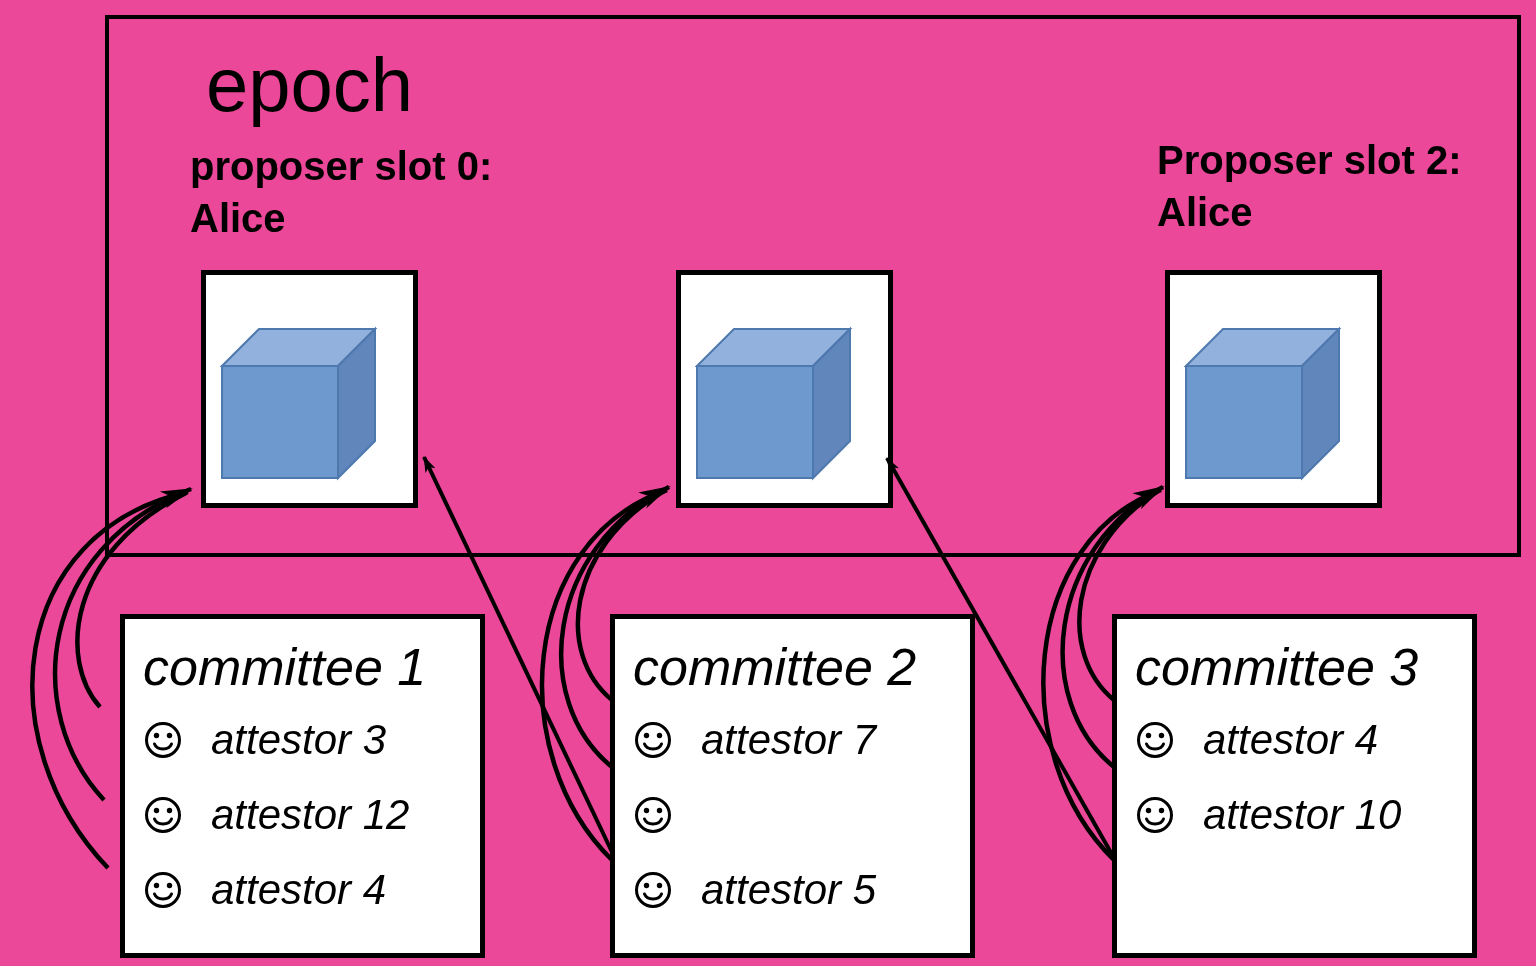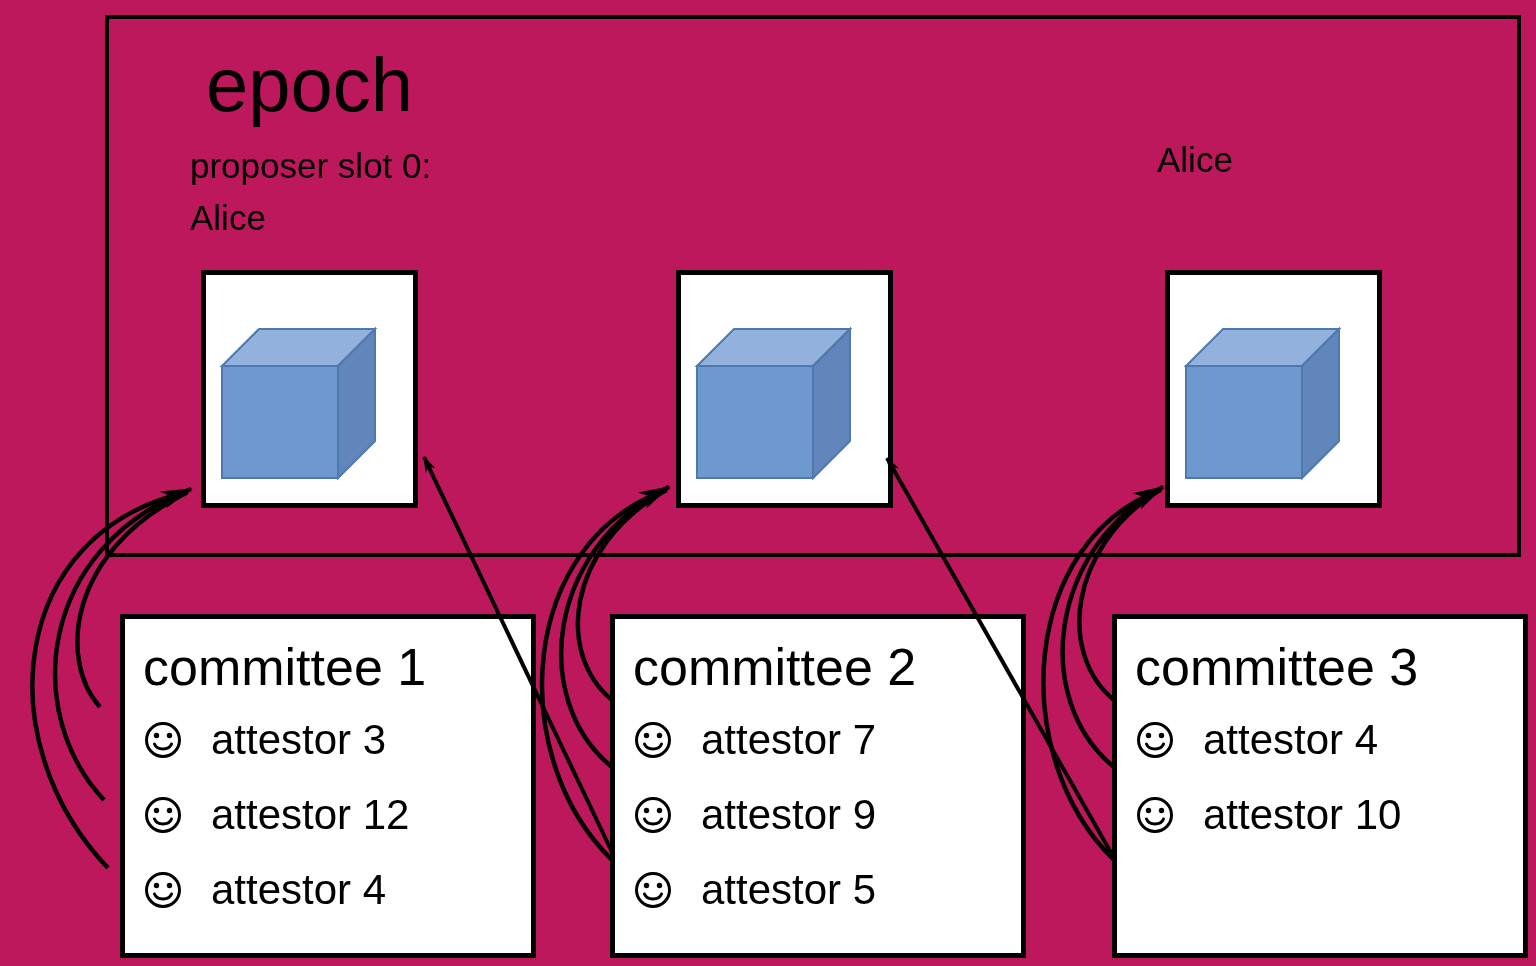--- a/index.html
+++ b/index.html
@@ -1,46 +1,46 @@
 <!DOCTYPE html>
 <html><head>
 <meta charset="utf-8">
 <style>
   * { margin: 0; padding: 0; box-sizing: border-box; }
   body { background: #ffffff; font-family: "Liberation Sans", sans-serif; }
   .canvas {
     position: relative; width: 1536px; height: 966px;
-    background: #be185d; overflow: hidden; color: #000;
+    background: #ec4899; overflow: hidden; color: #000;
   }
   .epoch-box {
     position: absolute; left: 105px; top: 15px; width: 1416px; height: 542px;
     border: 4px solid #000; background: transparent;
   }
   .epoch-title {
     position: absolute; left: 97px; top: 22px;
     font-size: 76px; line-height: 1.15; color: #000;
   }
   .slot-label {
-    position: absolute; font-size: 35px; line-height: 52px; color: #000;
+    position: absolute; font-size: 40px; line-height: 52px; color: #000; font-weight: bold;
   }
   .slot-label span { display: block; }
   .slot-0 { left: 190px; top: 140px; }
   .slot-1 { left: 668px; top: 148px; }
   .slot-2 { left: 1157px; top: 134px; }
   .block-box {
     position: absolute; top: 270px; width: 217px; height: 238px;
     border: 5px solid #000; background: #fff;
   }
   .block-0 { left: 201px; }
   .block-1 { left: 676px; }
   .block-2 { left: 1165px; }
   .block-box svg.cube { position: absolute; left: 0; top: 0; }
   .committee-box {
-    position: absolute; top: 614px; width: 416px; height: 344px;
-    border: 5px solid #000; background: #fff;
+    position: absolute; top: 614px; width: 365px; height: 344px;
+    border: 5px solid #000; background: #fff; font-style: italic;
   }
   .committee-1 { left: 120px; }
   .committee-2 { left: 610px; }
   .committee-3 { left: 1112px; }
   .committee-title {
     position: absolute; left: 18px; top: 20px;
     font-size: 52px; line-height: 56px; color: #000;
   }
   .attestor-row {
     position: absolute; left: 18px; height: 50px;
@@ -69,20 +69,21 @@
 
   <div class="epoch-box">
     <div class="epoch-title">epoch</div>
   </div>
 
   <div class="slot-label slot-0">
     <span>proposer slot 0:</span>
     <span>Alice</span>
   </div>
   <div class="slot-label slot-2">
+    <span>Proposer slot 2:</span>
     <span>Alice</span>
   </div>
 
   <div class="block-box block-0">
     <svg class="cube" width="207" height="228" viewBox="0 0 207 228">
       <g class="cube-edges" stroke="#4E79AE">
         <polygon points="16,91 53,54 169,54 132,91" fill="#92B1DC"></polygon>
         <polygon points="132,91 169,54 169,166 132,203" fill="#6186BC"></polygon>
         <polygon points="16,91 132,91 132,203 16,203" fill="#6E99CE"></polygon>
       </g>
@@ -149,21 +150,20 @@
       </svg>
       <span class="label">attestor 7</span>
     </div>
     <div class="attestor-row r1">
       <svg class="smiley" viewBox="0 0 40 40">
         <circle class="face" cx="20" cy="20" r="16.5"></circle>
         <circle class="eye" cx="13.5" cy="15.5" r="2.7"></circle>
         <circle class="eye" cx="26.5" cy="15.5" r="2.7"></circle>
         <path class="mouth" d="M11.5 24 C 14 30.5, 26 30.5, 28.5 24"></path>
       </svg>
-      <span class="label">attestor 9</span>
     </div>
     <div class="attestor-row r2">
       <svg class="smiley" viewBox="0 0 40 40">
         <circle class="face" cx="20" cy="20" r="16.5"></circle>
         <circle class="eye" cx="13.5" cy="15.5" r="2.7"></circle>
         <circle class="eye" cx="26.5" cy="15.5" r="2.7"></circle>
         <path class="mouth" d="M11.5 24 C 14 30.5, 26 30.5, 28.5 24"></path>
       </svg>
       <span class="label">attestor 5</span>
     </div>

